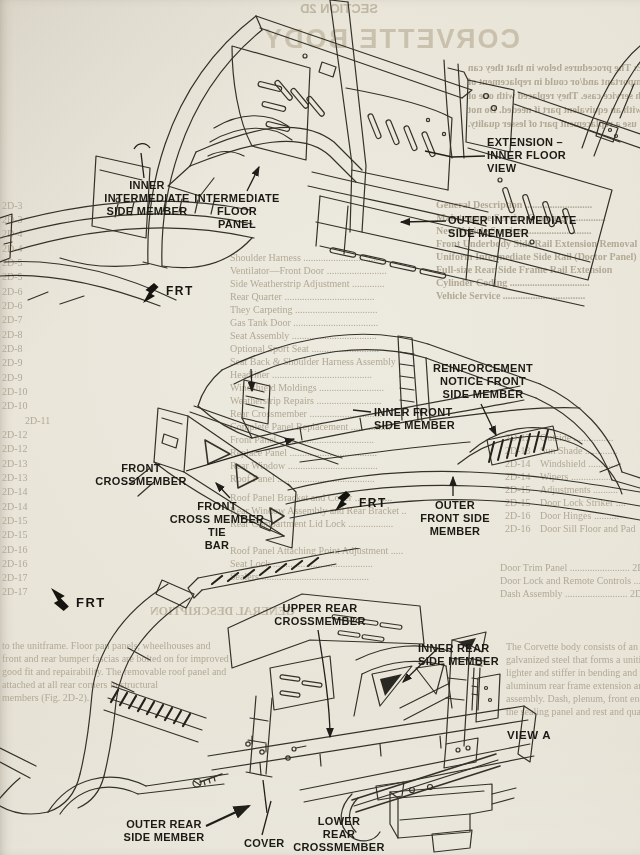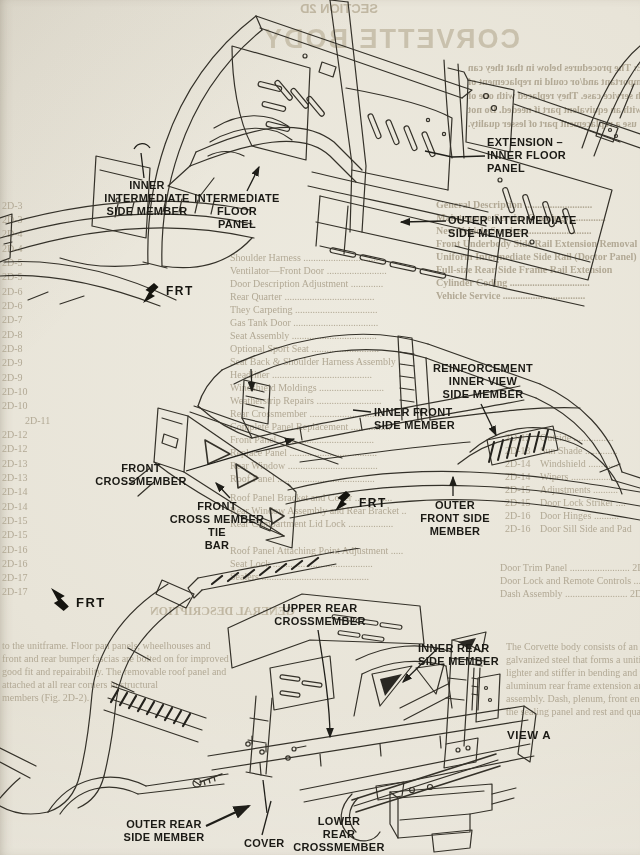--- a/index.html
+++ b/index.html
@@ -73,21 +73,21 @@
         <span class="bl" style="left: 2px; top: 529px;">2D-15</span>
         <span class="bl" style="left: 2px; top: 544px;">2D-16</span>
         <span class="bl" style="left: 2px; top: 558px;">2D-16</span>
         <span class="bl" style="left: 2px; top: 572px;">2D-17</span>
         <span class="bl" style="left: 2px; top: 586px;">2D-17</span>
       </div>
     <div>
 
     <span class="bl" style="left: 230px; top: 252px;">Shoulder Harness ..............................</span>
         <span class="bl" style="left: 230px; top: 265px;">Ventilator—Front Door ........................</span>
-        <span class="bl" style="left: 230px; top: 278px;">Door Description Adjustment .............</span>
+        <span class="bl" style="left: 230px; top: 278px;">Side Weatherstrip Adjustment .............</span>
         <span class="bl" style="left: 230px; top: 291px;">Rear Quarter ....................................</span>
         <span class="bl" style="left: 230px; top: 304px;">They Carpeting .................................</span>
         <span class="bl" style="left: 230px; top: 317px;">Gas Tank Door ..................................</span>
         <span class="bl" style="left: 230px; top: 330px;">Seat Assembly ..................................</span>
         <span class="bl" style="left: 230px; top: 343px;">Optional Sport Seat ...........................</span>
         <span class="bl" style="left: 230px; top: 356px;">Seat Back &amp; Shoulder Harness Assembly ...</span>
         <span class="bl" style="left: 230px; top: 369px;">Headliner ........................................</span>
         <span class="bl" style="left: 230px; top: 382px;">Windshield Moldings ..........................</span>
         <span class="bl" style="left: 230px; top: 395px;">Weatherstrip Repairs ..........................</span>
         <span class="bl" style="left: 230px; top: 408px;">Rear Crossmember .............................</span>
@@ -116,21 +116,21 @@
       </div>
     <div>
 
     <span class="bl" style="left: 540px; top: 432px;">Outside ................</span>
         <span class="bl" style="left: 540px; top: 445px;">Sun Shade .............</span>
         <span class="bl" style="left: 540px; top: 458px;">Windshield ............</span>
         <span class="bl" style="left: 540px; top: 471px;">Wipers .................</span>
         <span class="bl" style="left: 540px; top: 484px; text-align: center;">Adjustments ..........</span>
         <span class="bl" style="left: 540px; top: 497px;">Door Lock Striker ....</span>
         <span class="bl" style="left: 540px; top: 510px;">Door Hinges ..........</span>
-        <span class="bl" style="left: 540px; top: 523px;">Door Sill Side and Pad</span>
+        <span class="bl" style="left: 540px; top: 523px;">Door Sill Floor and Pad</span>
       </div>
     <div>
 
     <span class="bl" style="left: 505px; top: 432px;">2D-13</span>
         <span class="bl" style="left: 505px; top: 445px;">2D-13</span>
         <span class="bl" style="left: 505px; top: 458px;">2D-14</span>
         <span class="bl" style="left: 505px; top: 471px;">2D-14</span>
         <span class="bl" style="left: 505px; top: 484px;">2D-15</span>
         <span class="bl" style="left: 505px; top: 497px;">2D-15</span>
         <span class="bl" style="left: 505px; top: 510px;">2D-16</span>
@@ -437,33 +437,33 @@
     </g>
     <g fill="#15140f" stroke="none">
       <path d="M0,20 L6,9 L2.5,7 L11,0 L15.5,4 L8.5,11 L12,13 Z" transform="translate(143,283)"></path>
       <path d="M0,20 L6,9 L2.5,7 L11,0 L15.5,4 L8.5,11 L12,13 Z" transform="translate(335,491)"></path>
       <path d="M0,0 L6,11 L2.5,13 L11,20 L15.5,16 L8.5,9 L12,7 Z" transform="translate(51,588) scale(1.15)"></path>
     </g>
   </svg>
 
   <div class="lbl" style="left:487px;top:136px;">EXTENSION –
 INNER FLOOR
-PANEL</div>
+VIEW</div>
   <div class="lbl c" style="left:86px;top:179px;width:122px;">INNER
 INTERMEDIATE
 SIDE MEMBER</div>
   <div class="lbl c" style="left:186px;top:192px;width:102px;">INTERMEDIATE
 FLOOR
 PANEL</div>
   <div class="lbl" style="left:448px;top:214px;">OUTER INTERMEDIATE
 SIDE MEMBER</div>
   <div class="frt" style="left:166px;top:284px;">FRT</div>
 
   <div class="lbl c" style="left:427px;top:362px;width:112px;">REINFORCEMENT
-INNER VIEW
+NOTICE FRONT
 SIDE MEMBER</div>
   <div class="lbl" style="left:374px;top:406px;">INNER FRONT
 SIDE MEMBER</div>
   <div class="lbl c" style="left:95px;top:462px;width:92px;">FRONT
 CROSSMEMBER</div>
   <div class="lbl c" style="left:157px;top:500px;width:120px;">FRONT
 CROSS MEMBER
 TIE
 BAR</div>
   <div class="lbl c" style="left:405px;top:499px;width:100px;">OUTER

